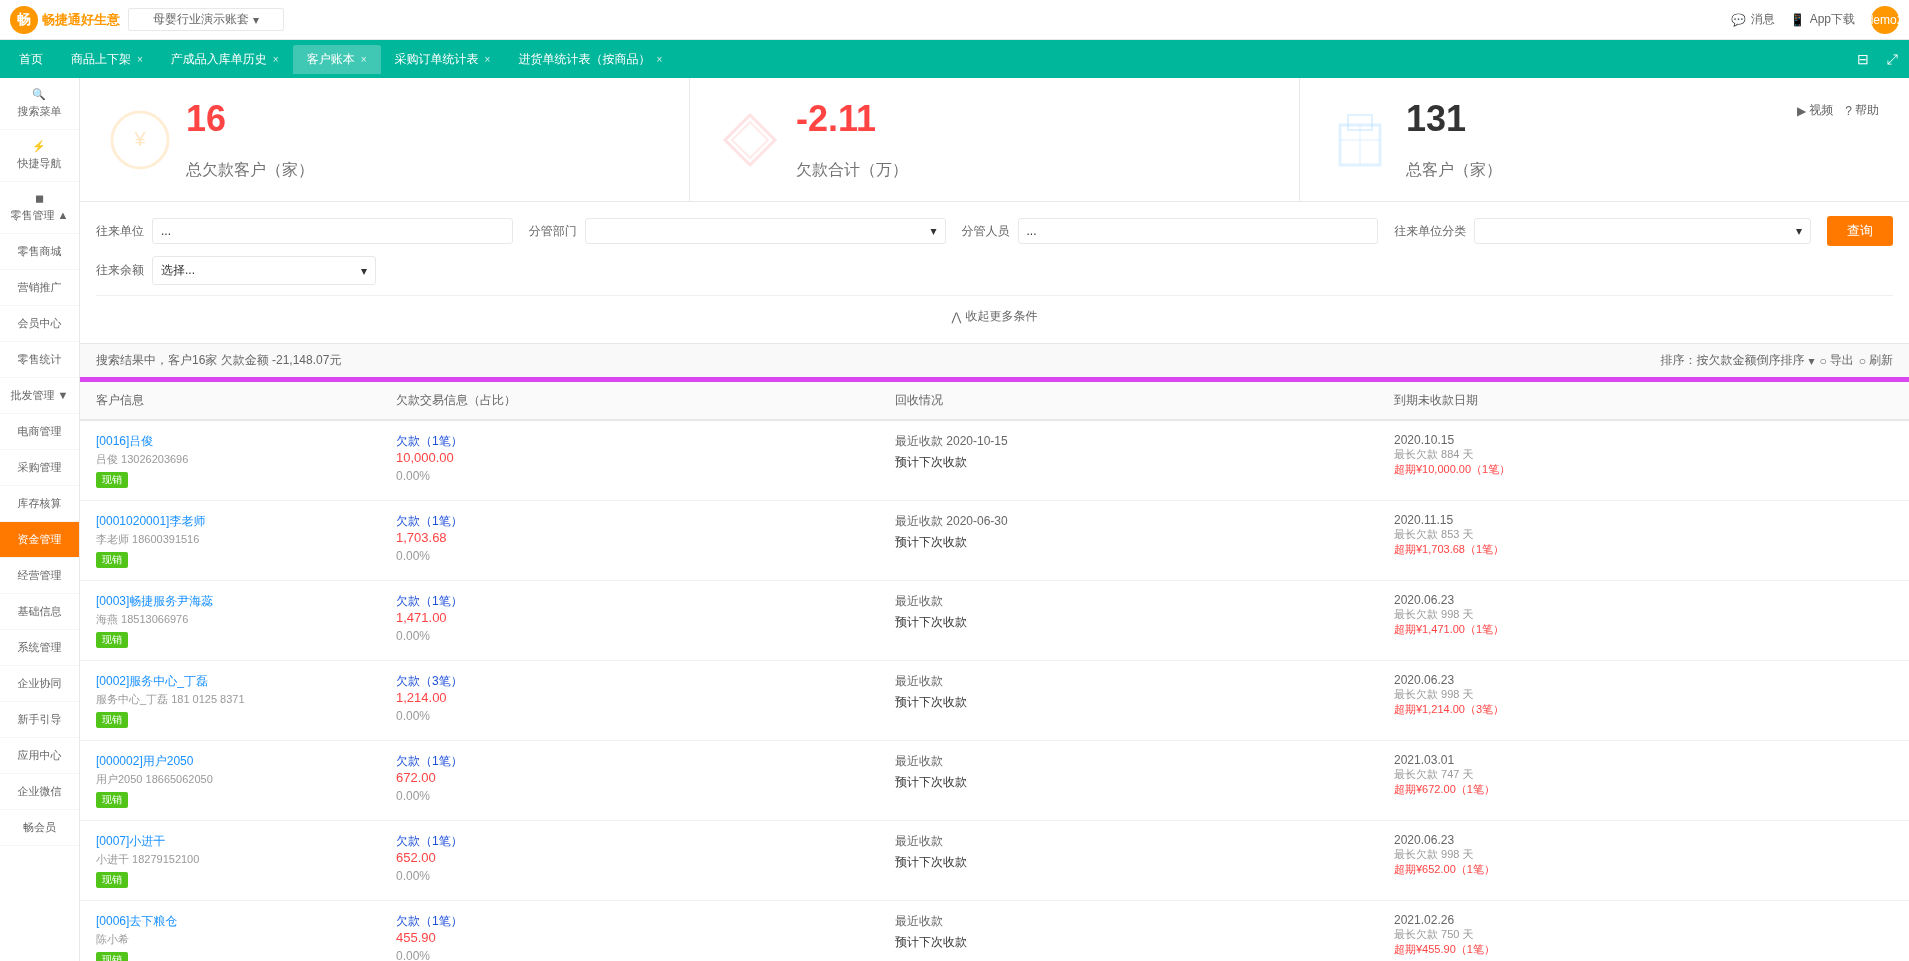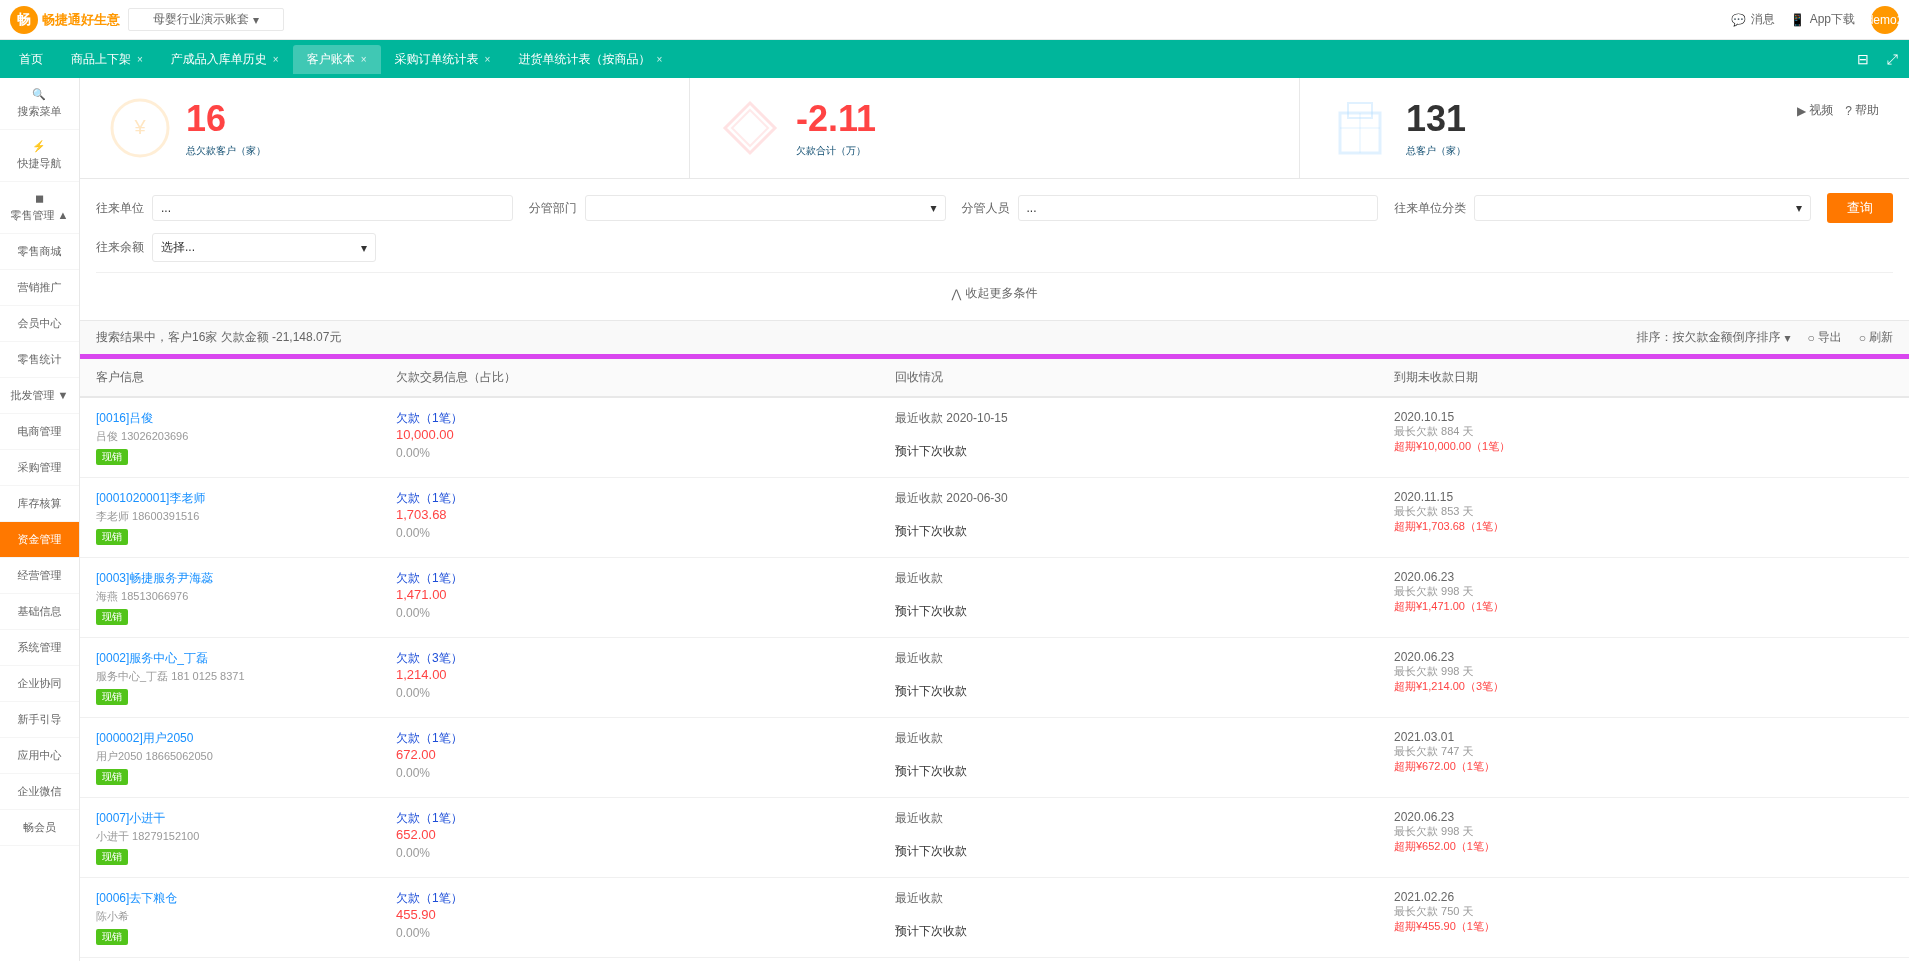--- a/index.html
+++ b/index.html
@@ -37,54 +37,54 @@
     .main-content { flex: 1; overflow-y: auto; background: #f0f2f5; }
     
     
     .stats-row { display: flex; background: #fff; border-bottom: 1px solid #e8e8e8; }
     .stat-card { flex: 1; display: flex; align-items: center; padding: 20px 30px; border-right: 1px solid #e8e8e8; }
     .stat-card:last-child { border-right: none; }
     .stat-icon { width: 60px; height: 60px; margin-right: 16px; opacity: 0.4; }
     .stat-num { font-size: 36px; font-weight: bold; }
     .stat-num.red { color: #ff4444; }
     .stat-num.dark { color: #333; }
-    .stat-label { font-size: 10px; color: #0c4a6e; margin-top: 4px; }
+    .stat-label { font-size: 16px; color: #737373; margin-top: 20px; }
     .stat-top-right { margin-left: auto; display: flex; gap: 12px; align-self: flex-start; padding-top: 4px; }
     .stat-btn { display: flex; align-items: center; gap: 3px; color: #666; font-size: 12px; cursor: pointer; }
     
     
     .filter-area { background: #fff; padding: 14px 16px; border-bottom: 1px solid #e8e8e8; }
     .filter-row { display: flex; align-items: center; gap: 16px; margin-bottom: 10px; }
     .filter-item { display: flex; align-items: center; gap: 8px; flex: 1; }
     .filter-label { font-size: 12px; color: #666; white-space: nowrap; }
     .filter-input { flex: 1; border: 1px solid #e8e8e8; border-radius: 3px; padding: 5px 8px; font-size: 12px; color: #333; display: flex; align-items: center; justify-content: space-between; cursor: pointer; min-width: 160px; }
     .filter-select { flex: 1; border: 1px solid #e8e8e8; border-radius: 3px; padding: 5px 8px; font-size: 12px; color: #333; display: flex; align-items: center; justify-content: space-between; cursor: pointer; min-width: 160px; }
     .search-btn { background: #ff7800; color: white; border: none; padding: 6px 20px; border-radius: 3px; cursor: pointer; font-size: 13px; }
     .collapse-btn { display: flex; align-items: center; justify-content: center; gap: 4px; color: #666; font-size: 12px; cursor: pointer; padding: 4px 0; }
     
     
     .results-bar { display: flex; align-items: center; justify-content: space-between; padding: 8px 16px; background: #f9f9f9; border-bottom: 5px solid #d946ef; }
     .results-info { font-size: 12px; color: #666; }
-    .results-actions { display: flex; align-items: center; gap: 17px; }
+    .results-actions { display: flex; align-items: center; gap: 5px; }
     .sort-btn { display: flex; align-items: center; gap: 4px; font-size: 12px; color: #666; cursor: pointer; }
     .action-link { display: flex; align-items: center; gap: 3px; font-size: 12px; color: #666; cursor: pointer; }
     
     
     .data-table { background: #fff; }
     .table-header { display: grid; grid-template-columns: 300px 1fr 1fr 1fr; padding: 10px 16px; border-bottom: 2px solid #e8e8e8; background: #fafafa; }
     .th { font-size: 12px; color: #666; font-weight: 500; }
     .table-row { display: grid; grid-template-columns: 300px 1fr 1fr 1fr; padding: 12px 16px; border-bottom: 1px solid #f0f0f0; align-items: start; }
     .customer-name { color: #1890ff; font-size: 12px; cursor: pointer; font-weight: 500; }
     .customer-sub { color: #999; font-size: 11px; margin: 2px 0; }
     .badge-green { background: #52c41a; color: white; font-size: 10px; padding: 1px 6px; border-radius: 2px; display: inline-block; margin-top: 3px; }
     .debt-amount { color: #ff4444; font-size: 13px; font-weight: 500; }
     .debt-info { font-size: 12px; color: #1d4ed8; }
     .debt-percent { font-size: 12px; color: #999; margin-top: 4px; }
     .collection-info { font-size: 12px; color: #666; }
-    .collection-date { margin-top: 16px; }
+    .collection-date { margin-top: 4px; }
     .overdue-info { font-size: 12px; color: #666; }
     .overdue-link { color: #ff4444; cursor: pointer; font-size: 11px; }
     .overdue-days { color: #999; font-size: 11px; }
     
     
     ::-webkit-scrollbar { width: 6px; height: 6px; }
     ::-webkit-scrollbar-track { background: #f1f1f1; }
     ::-webkit-scrollbar-thumb { background: #ccc; border-radius: 3px; }
   </style>
 </head>

